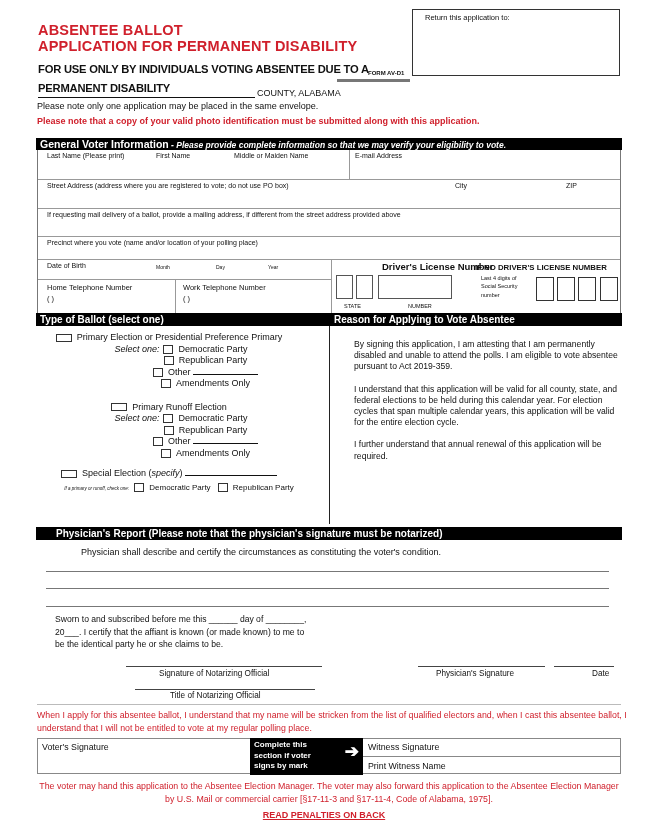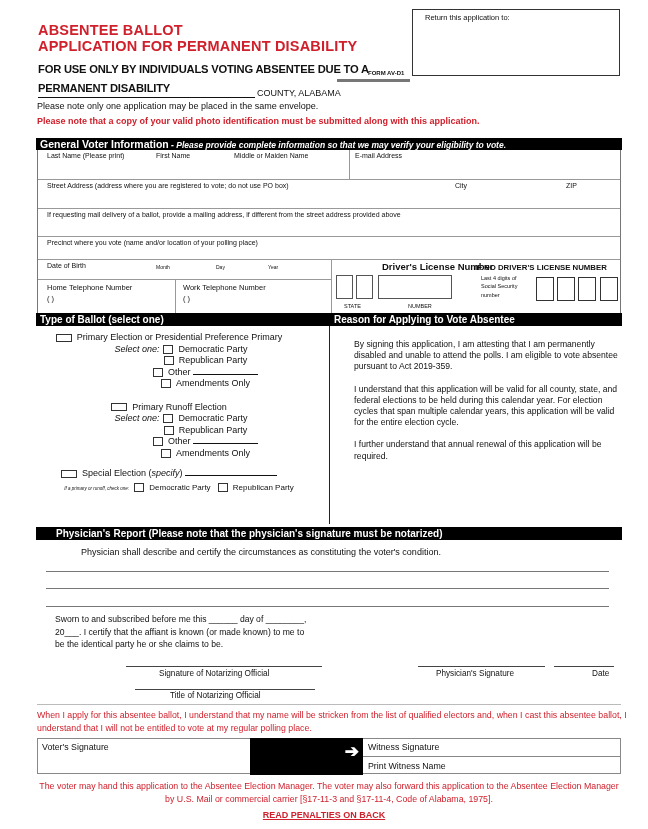--- a/index.html
+++ b/index.html
@@ -166,20 +166,21 @@
 <div class="hr" style="left:554px;top:666px;width:60px;background:#444;"></div>
 <div class="abs small" style="left:572px;top:669px;margin-left:20px;">Date</div>
 
 <div class="hr" style="left:37px;top:704px;width:584px;background:#bbb;"></div>
 
 <div class="abs red" style="left:37px;top:709px;width:590px;font-size:8.8px;line-height:13px;">When I apply for this absentee ballot, I understand that my name will be stricken from the list of qualified electors and, when I cast this absentee ballot, I understand that I will not be entitled to vote at my regular polling place.</div>
 
 <div class="abs sigtable">
   <span class="cell" style="left:4px;top:3px;font-size:8.8px;">Voter's Signature</span>
   <div class="sigblack">
+    <div style="width:72px;">Complete this section if voter signs by mark</div>
     <span class="arrow">➔</span>
   </div>
   <span class="cell" style="left:330px;top:3px;font-size:8.8px;">Witness Signature</span>
   <div class="hr" style="left:325px;top:17px;width:258px;background:#888;"></div>
   <span class="cell" style="left:330px;top:22px;font-size:8.8px;">Print Witness Name</span>
 </div>
 
 <div class="abs red" style="left:34px;top:780px;width:590px;font-size:8.8px;line-height:13px;text-align:center;">The voter may hand this application to the Absentee Election Manager. The voter may also forward this application to the Absentee Election Manager by U.S. Mail or commercial carrier [§17-11-3 and §17-11-4, Code of Alabama, 1975].</div>
 <div class="abs red" style="left:0;top:810px;width:648px;text-align:center;font-size:9px;font-weight:bold;text-decoration:underline;">
   <span>READ PENALTIES ON BACK</span>

